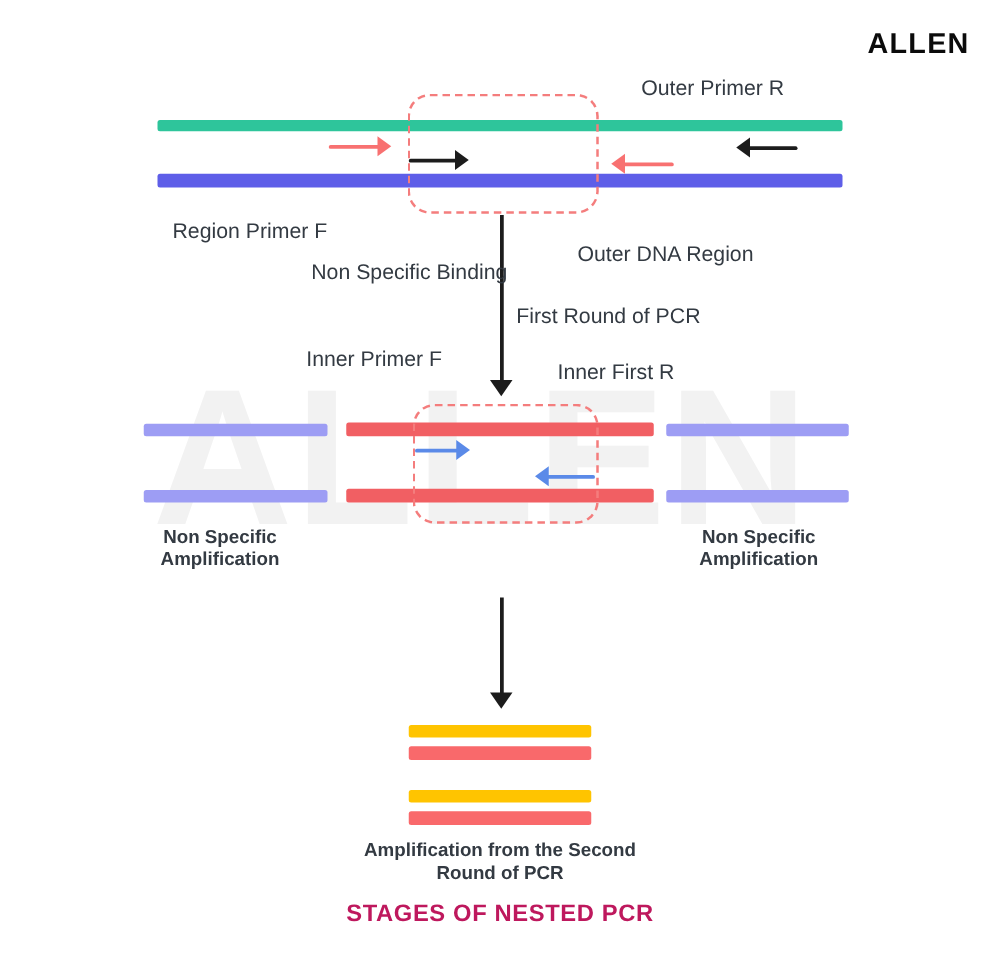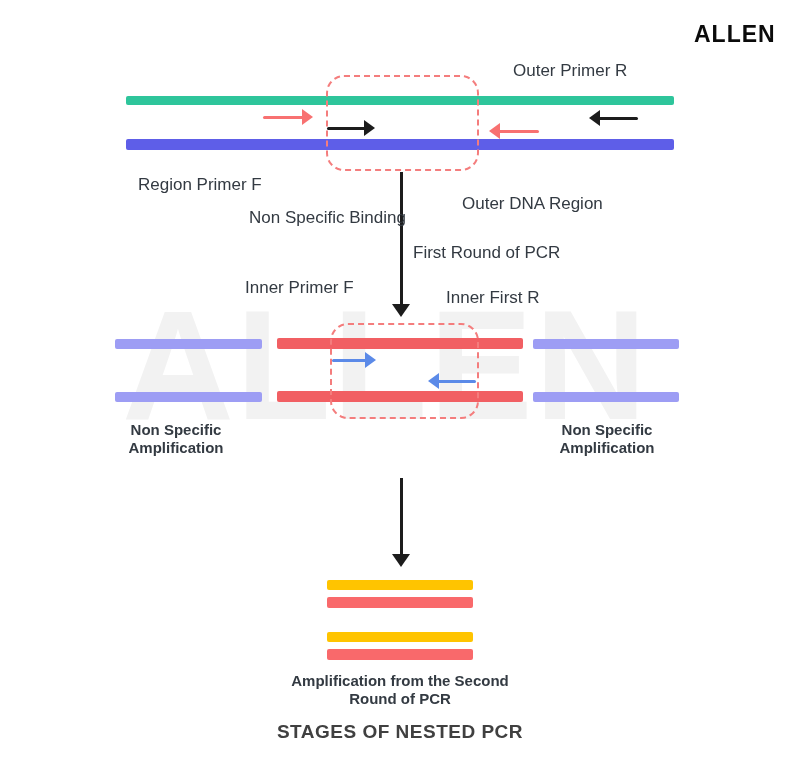--- a/index.html
+++ b/index.html
@@ -45,21 +45,21 @@
   
   .varrow{position:absolute;width:18px;z-index:2;}
   .varrow .shaft{position:absolute;left:7.5px;top:0;bottom:11px;width:3px;background:var(--black,#1c1c1c);}
   .varrow .head{position:absolute;bottom:0;left:0;width:0;height:0;
     border-top:13px solid var(--black,#1c1c1c);border-left:9px solid transparent;border-right:9px solid transparent;}
   
   .lbl{position:absolute;font-size:17px;font-weight:normal;z-index:3;white-space:nowrap;}
   .lbl2{position:absolute;font-size:15px;font-weight:bold;z-index:3;text-align:center;line-height:1.2;}
   .title{
     position:absolute;left:250px;top:721px;width:300px;text-align:center;
-    font-size:19px;font-weight:bold;letter-spacing:0.5px;color:#404040;z-index:3;
+    font-size:19px;font-weight:bold;letter-spacing:0.5px;color:#be185d;z-index:3;
   }
 </style>
 </head>
 <body>
 
 <div class="canvas">
 
   <div class="abs watermark">ALLEN</div>
 
   <div class="abs logo">ALLEN</div>

